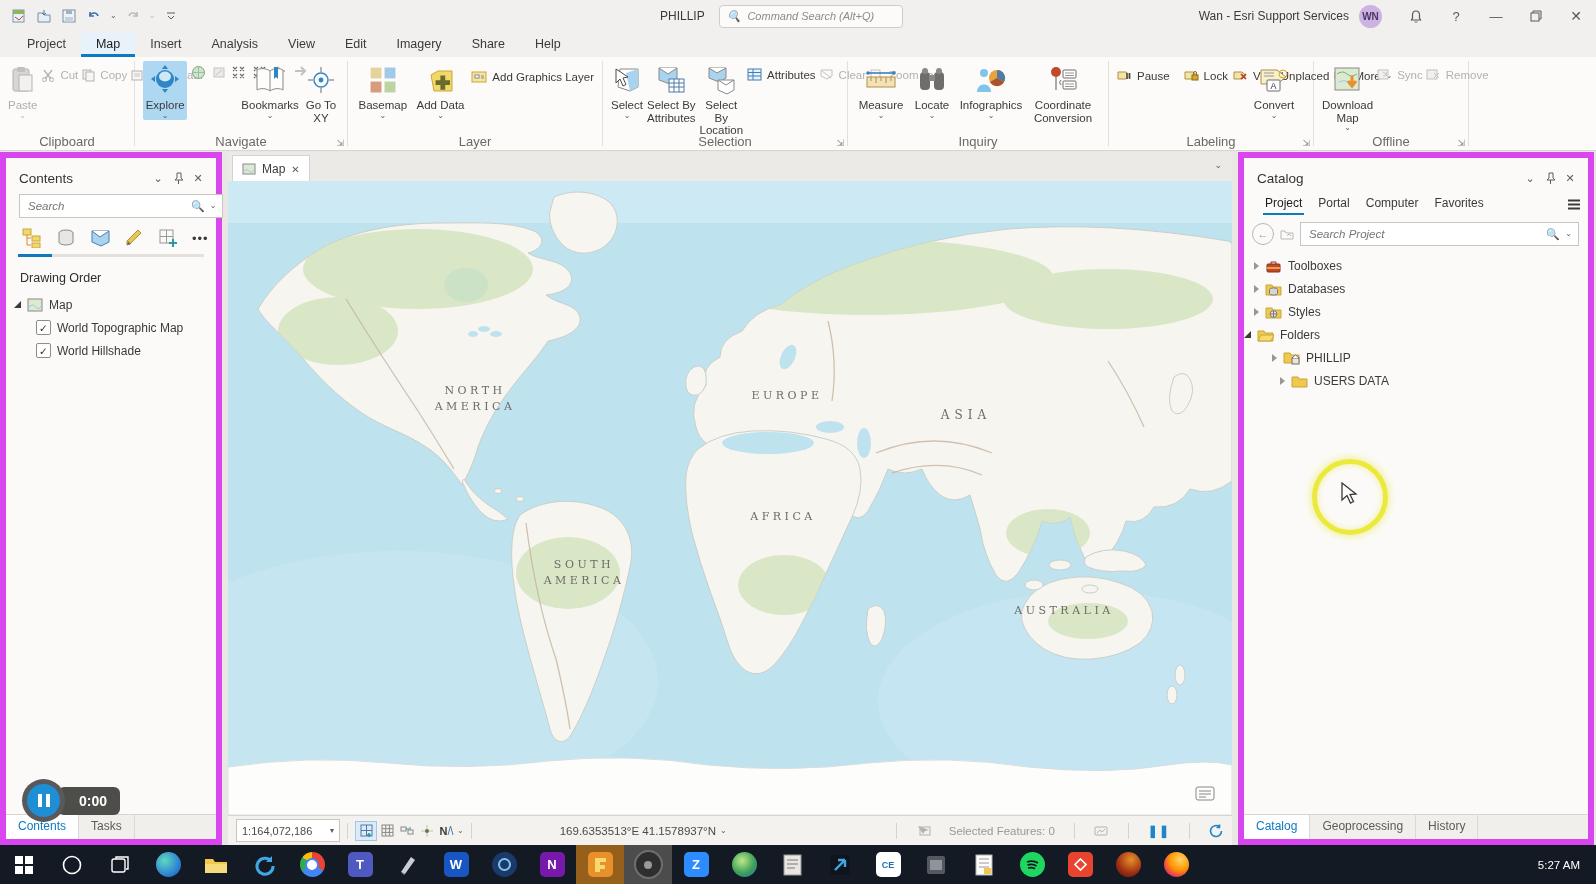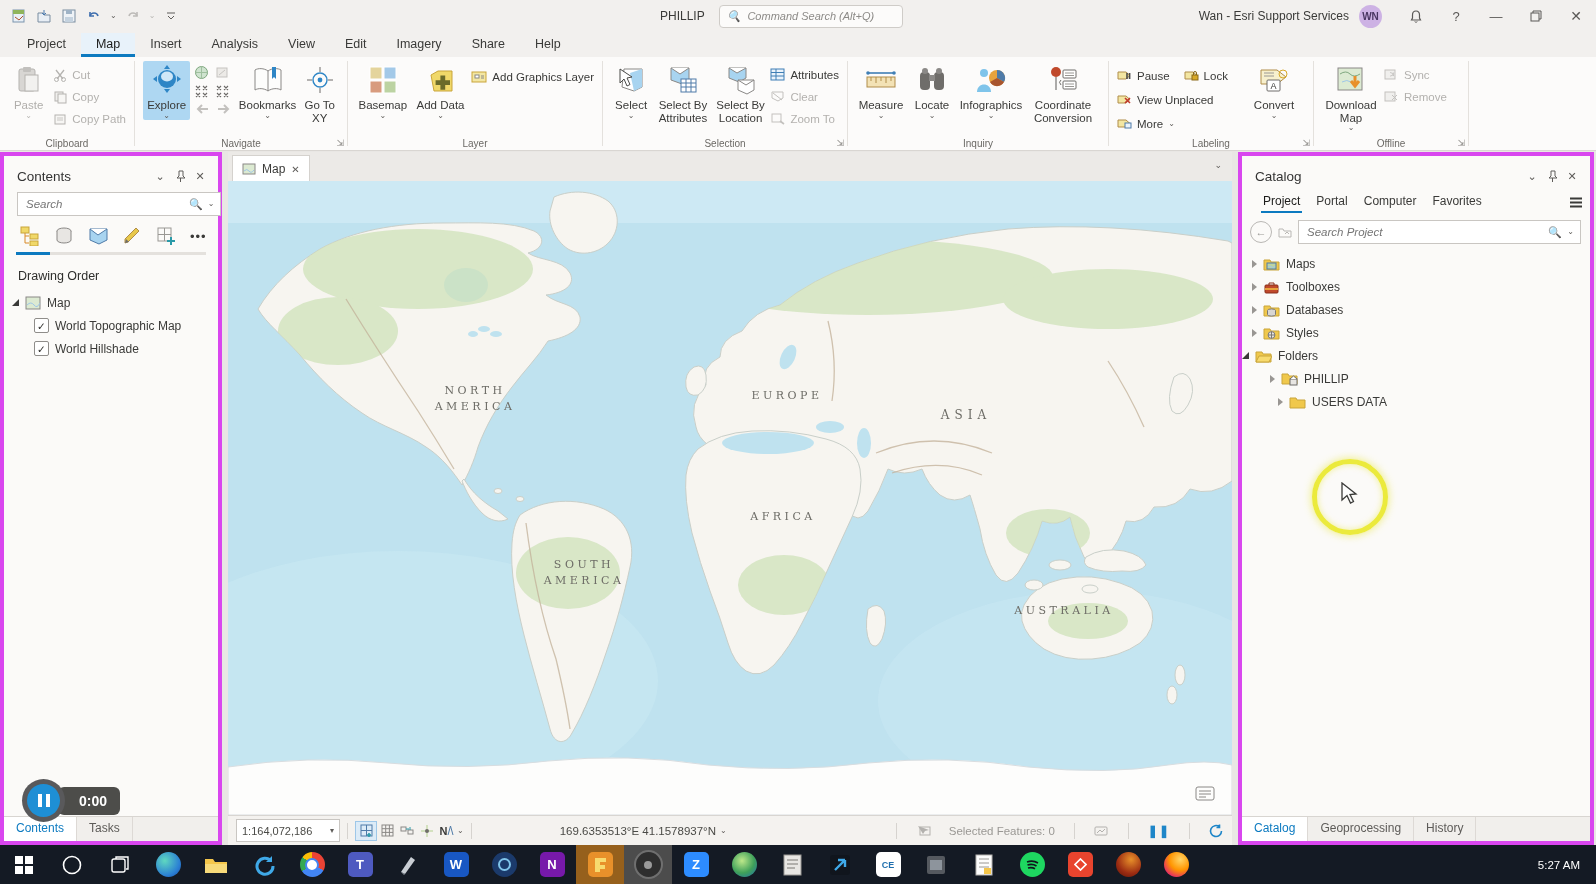--- a/index.html
+++ b/index.html
@@ -27,33 +27,33 @@
   #ribbontabs{position:absolute;top:32px;left:0;width:1596px;height:25px;background:#f2f0ee;
     display:flex;align-items:flex-end;padding-left:12px;box-sizing:border-box;font-size:12.5px;}
   .rtab{padding:4px 15px 6px 15px;color:#3a3a38;position:relative;}
   .rtab.active{background:#e8f2fa;color:#1c1c1a;}
   .rtab.active::after{content:"";position:absolute;left:0;right:0;bottom:0;height:3px;background:#0c7ac0;}
   
   #ribbon{position:absolute;top:57px;left:0;width:1596px;height:93px;background:#fcfbfa;
     border-bottom:1px solid #d9d6d2;display:flex;align-items:stretch;}
   .rgroup{position:relative;display:flex;align-items:flex-start;padding:4px 8px 16px 8px;gap:4px;}
   .gdiv{width:1px;background:#e4e1dd;margin:4px 0;}
-  .glabel{position:absolute;bottom:1px;left:0;right:0;text-align:center;font-size:10px;color:#6b6965;}
+  .glabel{position:absolute;bottom:1px;left:0;right:0;text-align:center;font-size:13px;color:#6b6965;}
   .glaunch{position:absolute;bottom:2px;right:3px;font-size:9px;color:#8a8884;}
   .bigbtn{display:flex;flex-direction:column;align-items:center;width:54px;padding-top:2px;
     font-size:11.5px;line-height:12.5px;text-align:center;color:#3a3a38;}
   .bigbtn .bicon{height:34px;display:flex;align-items:center;justify-content:center;margin-bottom:2px;}
   .bigbtn.dis{color:#b0aeab;}
   .bigbtn.hl{background:#aed7f2;border-radius:2px;}
-  .smallcol{display:flex;flex-direction:column;justify-content:flex-start;gap:3px;padding-top:4px;}
+  .smallcol{display:flex;flex-direction:row;justify-content:flex-start;gap:3px;padding-top:4px;}
   .smallbtn{display:flex;align-items:center;gap:5px;font-size:11.5px;height:19px;color:#3a3a38;white-space:nowrap;}
   .smallbtn.dis{color:#b3b1ae;}
   svg{display:block;}
   
-  .panel{position:absolute;background:#fbfaf8;border:4px solid #d946ef;box-sizing:border-box;}
+  .panel{position:absolute;background:#fbfaf8;border:6px solid #d946ef;box-sizing:border-box;}
   .phead{display:flex;align-items:center;height:28px;padding:0 8px 0 13px;font-size:13.5px;color:#333;}
   .phead .sp{flex:1;}
   .pico{width:20px;height:20px;display:flex;align-items:center;justify-content:center;color:#5f5d5a;font-size:11px;}
   .searchbox{height:22px;border:1px solid #c9c6c2;background:#fff;display:flex;align-items:center;
     padding:0 6px;gap:5px;}
   .searchbox input{border:none;outline:none;flex:1;font-size:11.5px;font-style:italic;color:#555;
     font-family:"Liberation Sans",sans-serif;background:transparent;min-width:0;}
   .mag{color:#6f6d6a;font-size:11px;}
   .treerow{display:flex;align-items:center;gap:6px;font-size:12px;color:#3a3a38;height:23px;}
   .exp-c{width:0;height:0;border-left:5px solid #999693;border-top:4px solid transparent;border-bottom:4px solid transparent;}
@@ -836,29 +836,20 @@
     <div class="searchbox" style="flex:1">
       <input placeholder="Search Project" style="">
       <span class="mag">🔍</span>
       <span class="chev">⌄</span>
     </div>
   </div>
   <div style="padding:8px 0 0 0">
     <div class="treerow" style="padding-left:10px">
       <span class="exp-c"></span>
       <svg width="17" height="14">
-          <path d="M1 3 h6 l1 2 h8 v8 H1 Z" fill="#f0c84c" stroke="#c9a53a"></path>
-          <rect x="4" y="6" width="9" height="6" fill="#bcd3a2" stroke="#4f7ba8"></rect>
-          <path d="M5 10 q2 -2 4 0 t3 -1" stroke="#9ec7e8" fill="none"></path>
-        </svg>
-      <span>Maps</span>
-    </div>
-    <div class="treerow" style="padding-left:10px">
-      <span class="exp-c"></span>
-      <svg width="17" height="14">
           <rect x="2" y="5" width="13" height="8" rx="1" fill="#c0492b" stroke="#8a2f1a"></rect>
           <path d="M6 5 v-2 h5 v2" fill="none" stroke="#8a2f1a"></path>
           <rect x="2" y="8" width="13" height="2" fill="#e8a33d"></rect>
         </svg>
       <span>Toolboxes</span>
     </div>
     <div class="treerow" style="padding-left:10px">
       <span class="exp-c"></span>
       <svg width="17" height="14">
           <path d="M1 3 h6 l1 2 h8 v8 H1 Z" fill="#f0c84c" stroke="#c9a53a"></path>

